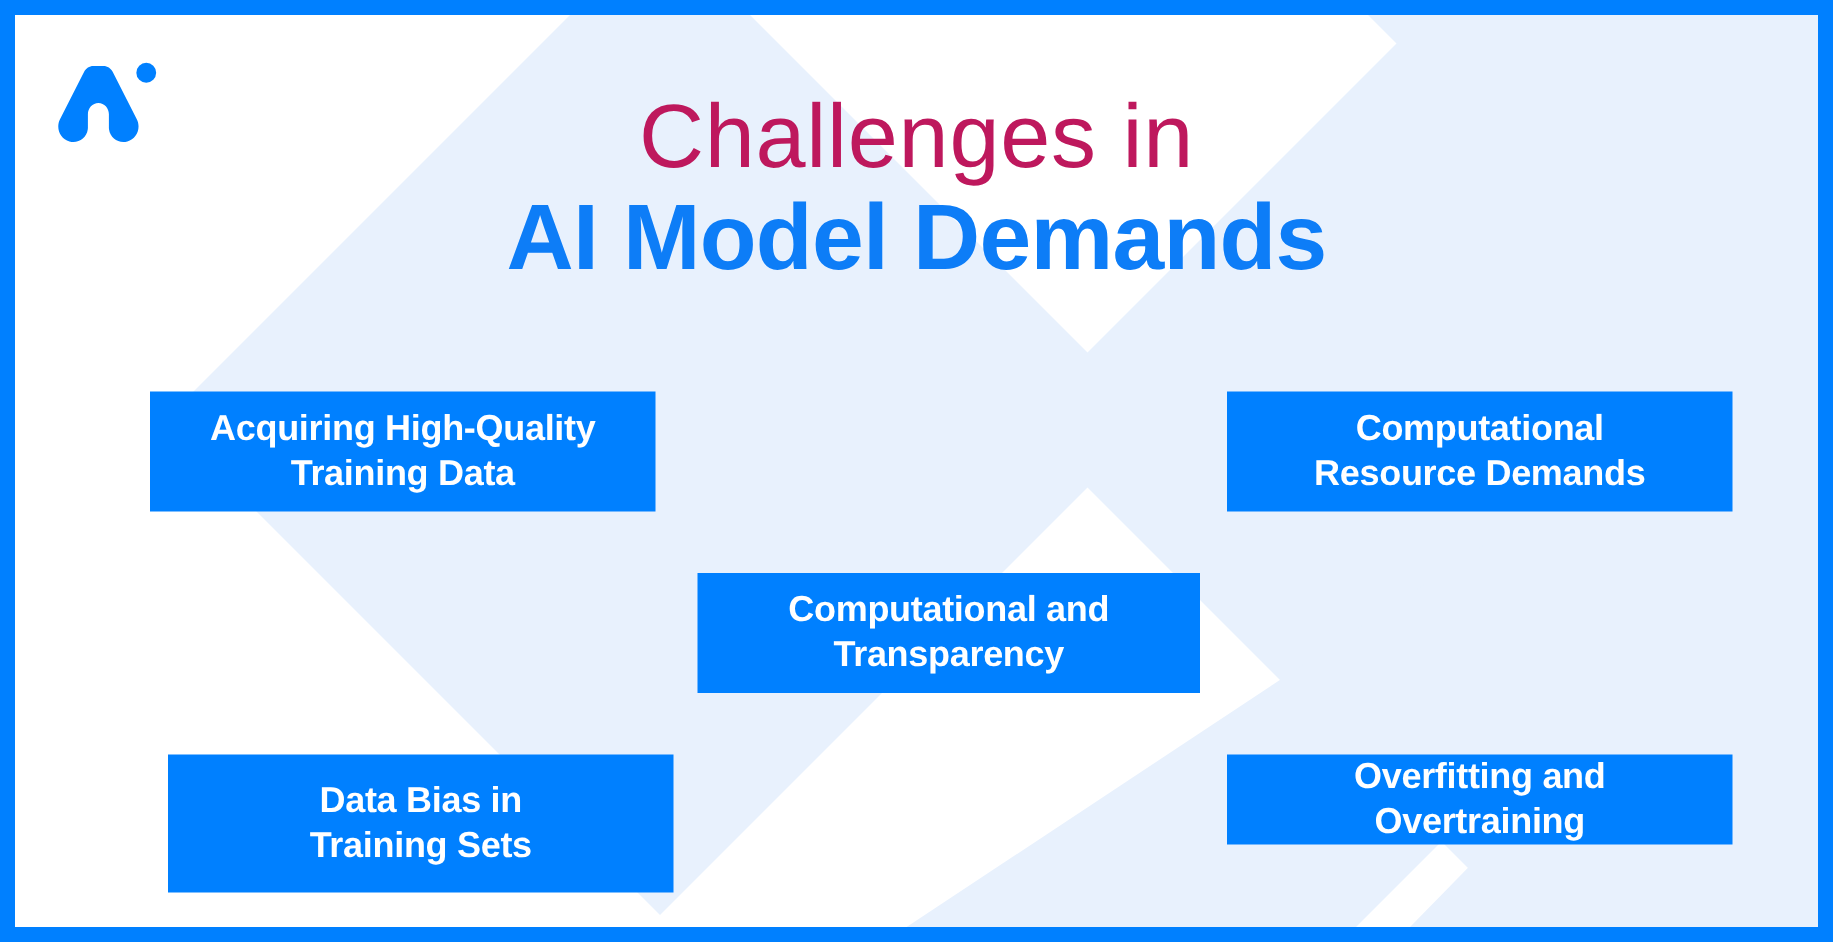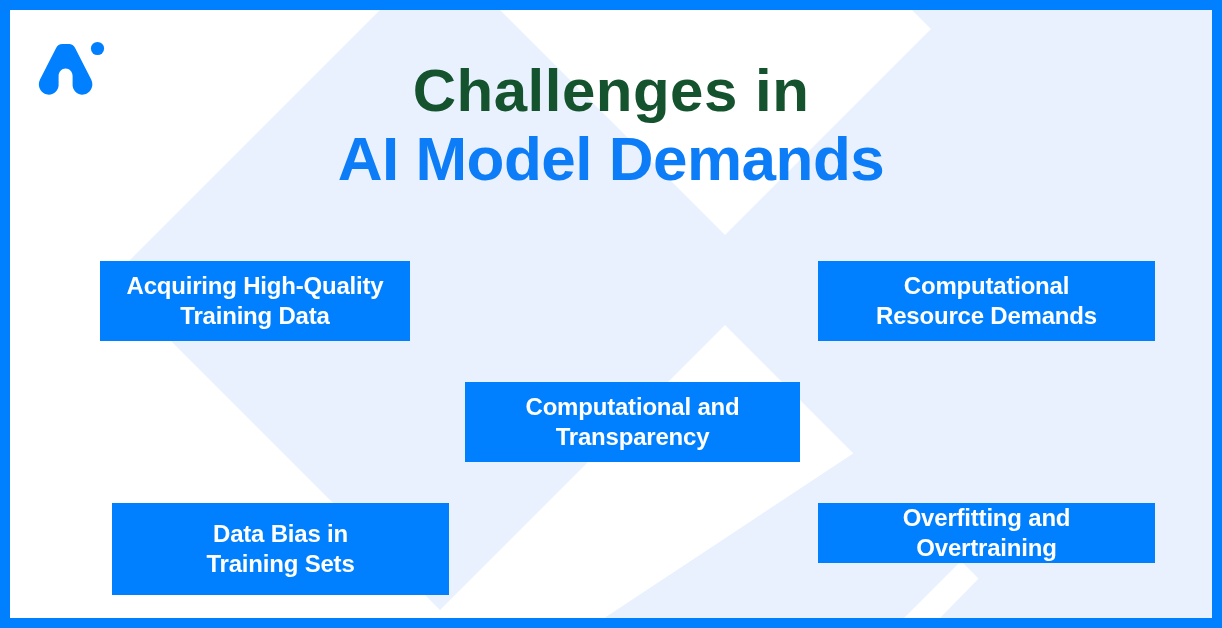--- a/index.html
+++ b/index.html
@@ -52,23 +52,23 @@
     top: 48px;
     width: 1202px;
     text-align: center;
     z-index: 3;
   }
   #title-line1 {
     display: block;
     font-family: "Liberation Sans", sans-serif;
     font-size: 60px;
     line-height: 66px;
-    font-weight: 700;
+    font-weight: 400;
     letter-spacing: 0.5px;
-    color: #14532d;
+    color: #be185d;
     white-space: nowrap;
   }
   #title-line2 {
     display: block;
     font-family: "Liberation Sans", sans-serif;
     font-size: 62px;
     line-height: 70px;
     font-weight: 700;
     letter-spacing: -0.5px;
     color: #0d7df7;
@@ -91,21 +91,21 @@
   .box-label {
     font-family: "Liberation Sans", sans-serif;
     font-weight: 700;
     font-size: 24px;
     line-height: 30px;
     letter-spacing: -0.2px;
     color: #ffffff;
     white-space: pre-line;
   }
 
-  #box-top-left     { left: 90px;  top: 251px; width: 310px; height: 80px; }
+  #box-top-left     { left: 90px;  top: 251px; width: 337px; height: 80px; }
   #box-top-right    { left: 808px; top: 251px; width: 337px; height: 80px; }
   #box-center       { left: 455px; top: 372px; width: 335px; height: 80px; }
   #box-bottom-left  { left: 102px;  top: 493px; width: 337px; height: 92px; }
   #box-bottom-right { left: 808px; top: 493px; width: 337px; height: 60px; }
 </style>
 </head>
 <body>
 
 <div id="canvas">
 

